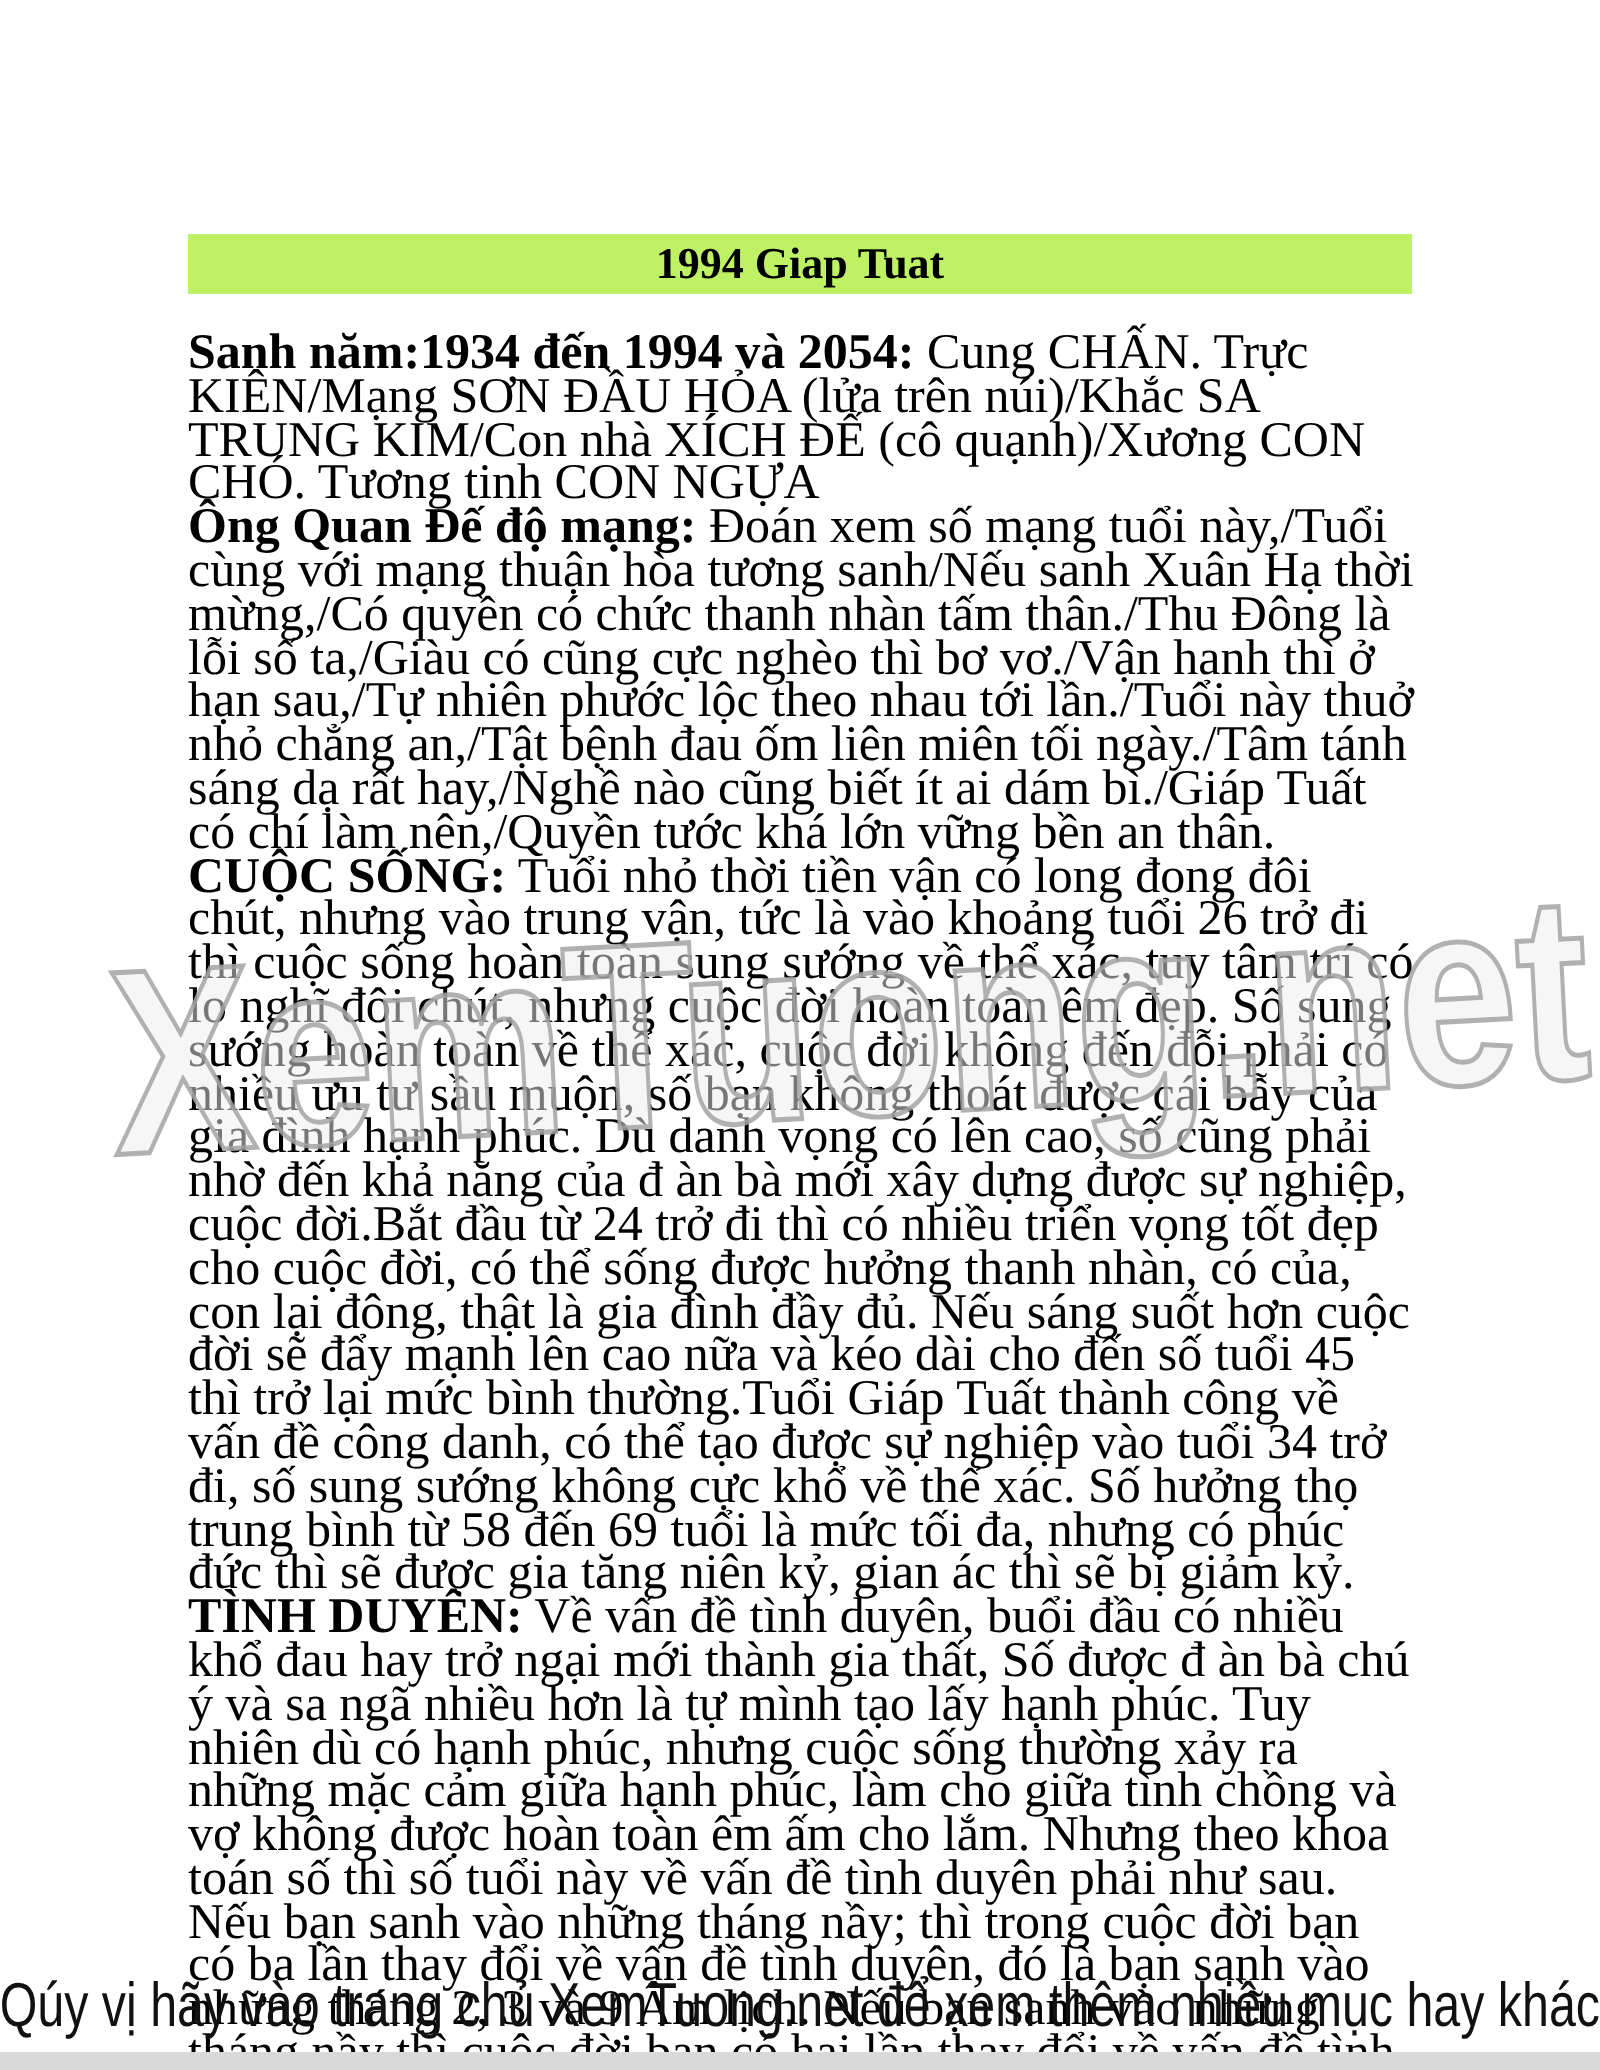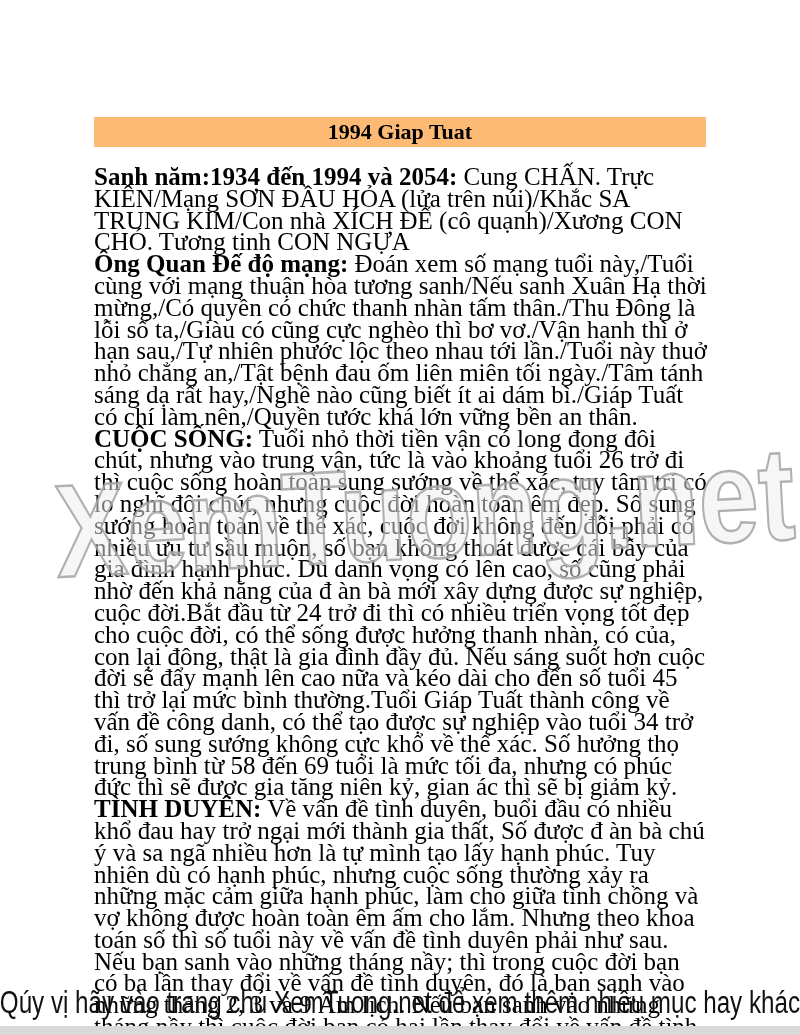--- a/index.html
+++ b/index.html
@@ -7,21 +7,21 @@
     position:relative;
     width:800px;height:1035px;
     background:#ffffff;
     overflow:hidden;
     font-family:"Liberation Serif", serif;
     color:#000;
   }
   .title-bar{
     position:absolute;
     left:94px;top:117px;width:612px;height:30px;
-    background:#fdba74;
+    background:#bef264;
     display:flex;align-items:center;justify-content:center;
   }
   .title-bar .title-text{
     font-family:"Liberation Serif", serif;
     font-weight:bold;
     font-size:22px;
     line-height:30px;
     color:#000;
   }
   .content{

